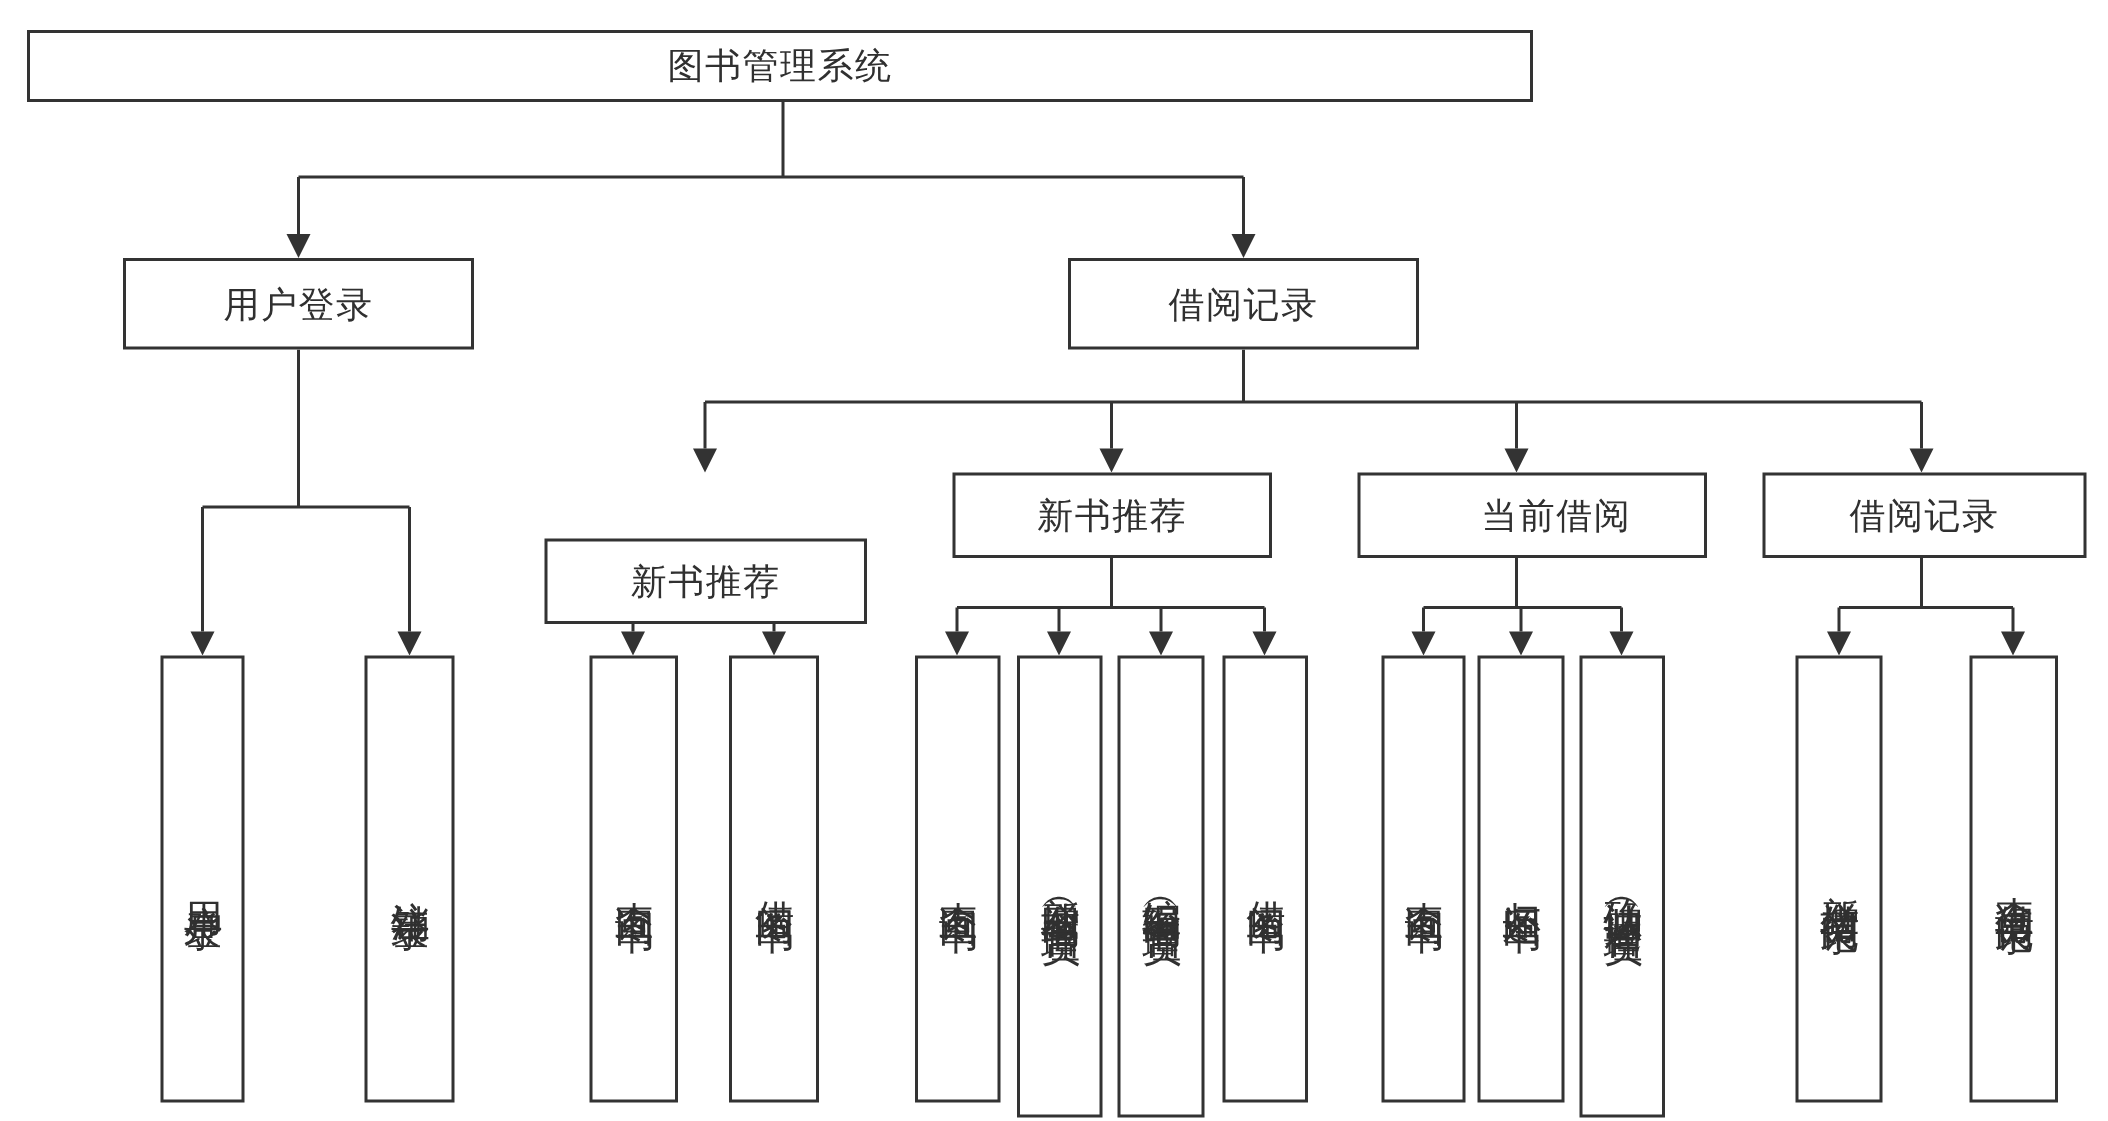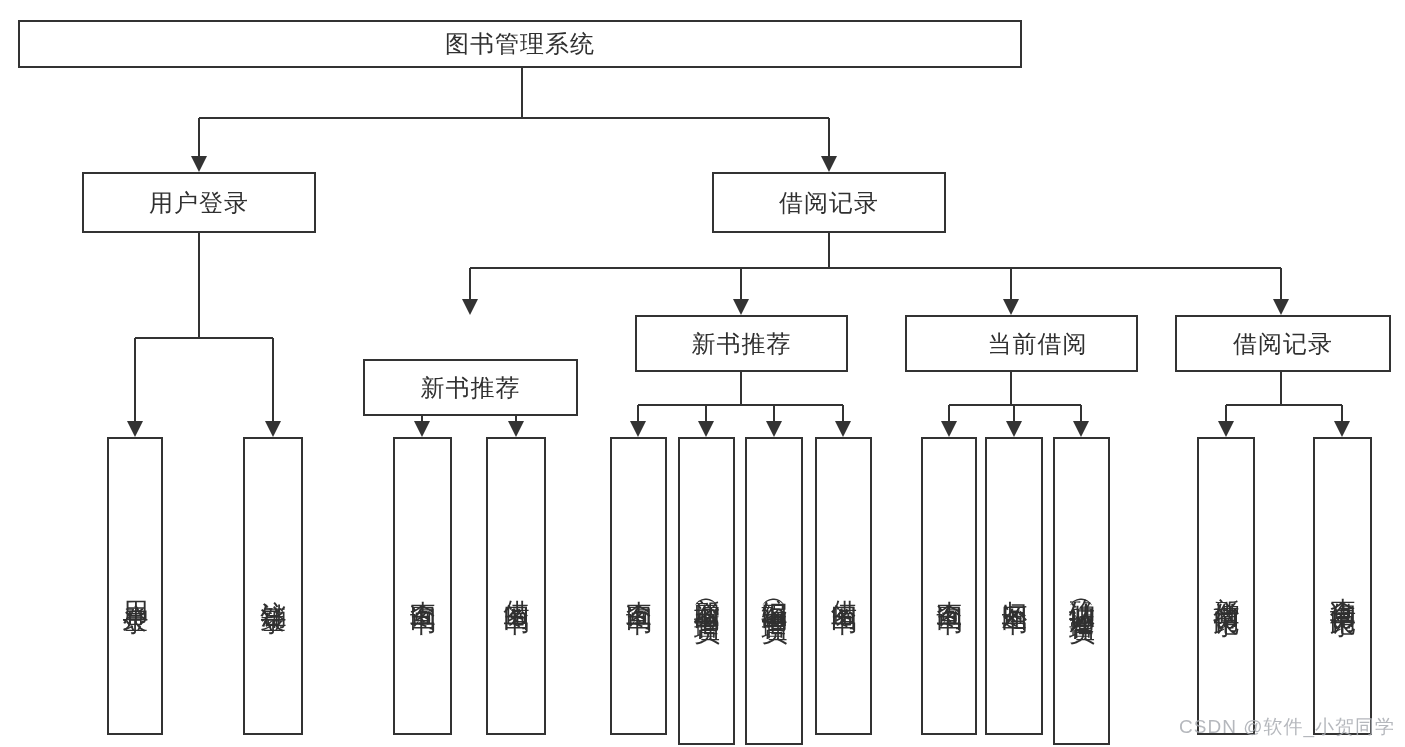--- a/index.html
+++ b/index.html
@@ -139,15 +139,14 @@
     <span class="vtext">确认归还（管理员）</span>
   </div>
 
   <div class="box leaf" style="left:1197px;width:58px;">
     <span class="vtext">新增借阅记录</span>
   </div>
   <div class="box leaf" style="left:1313px;width:59px;">
     <span class="vtext">查询借阅记录</span>
   </div>
 
-  <div class="watermark">CSDN @软件_小贺同学</div>
 
 </div>
 
 </body></html>

